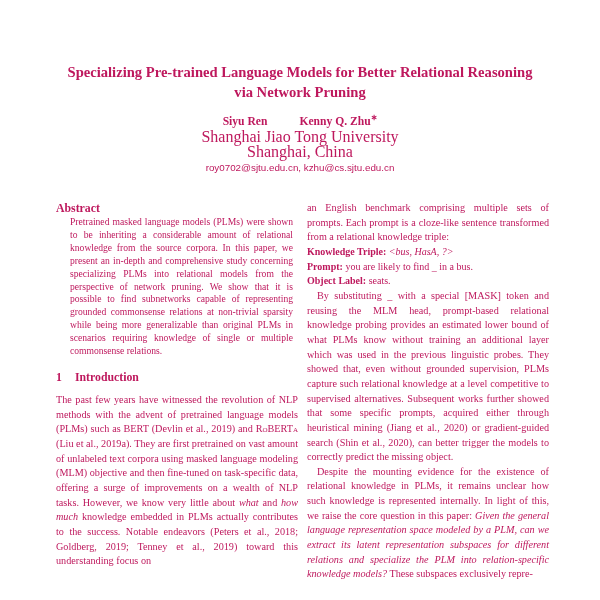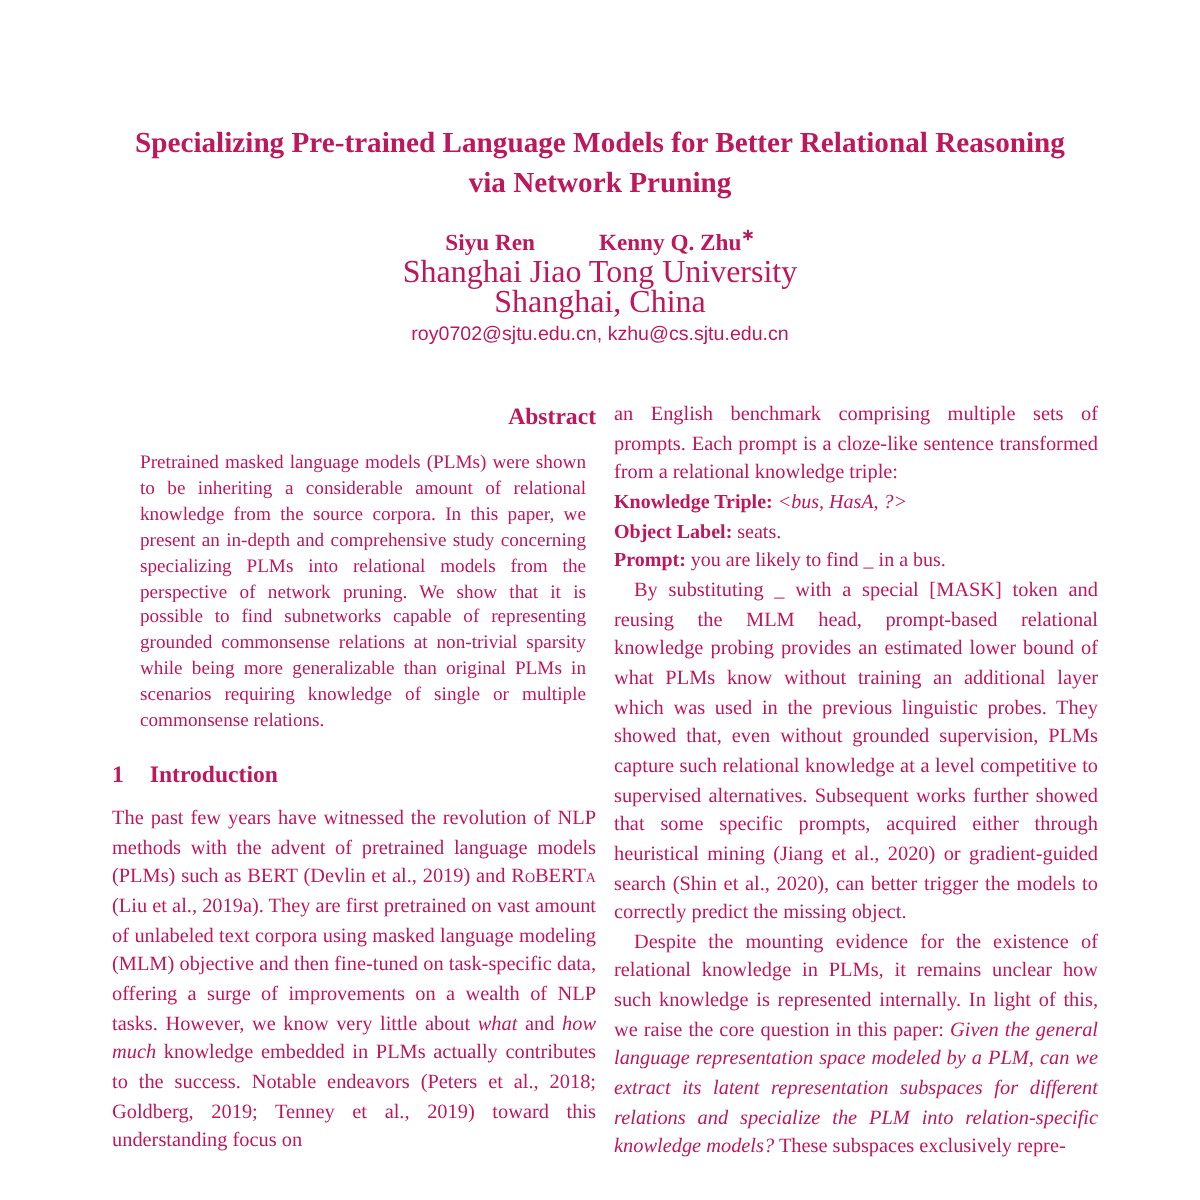--- a/index.html
+++ b/index.html
@@ -36,24 +36,23 @@
     font-family: Liberation Sans, sans-serif;
     font-size: 9.8px;
     line-height: 15px;
     margin-top: 1px;
   }
   
   .column { position: absolute; top: 201px; width: 242px; }
   .col-left  { left: 56px; }
   .col-right { left: 307px; }
   .abstract-heading {
-    text-align: right;
+    text-align: left;
     font-weight: bold;
     font-size: 11.8px;
-    margin-bottom: 10px;
   }
   .abstract-body {
     font-size: 9.6px;
     line-height: 12.9px;
     text-align: justify;
     padding: 0 5px 0 14px;
   }
   .section-heading {
     margin-top: 12px;
     margin-bottom: 8px;
@@ -104,21 +103,21 @@
       <span>Introduction</span>
     </div>
 
     <div class="body-para"><span>The past few years have witnessed the revolution of NLP methods with the advent of pretrained language models (PLMs) such as BERT (Devlin et al., 2019) and </span><span class="smallcaps">RoBERTa</span><span> (Liu et al., 2019a). They are first pretrained on vast amount of unlabeled text corpora using masked language modeling (MLM) objective and then fine-tuned on task-specific data, offering a surge of improvements on a wealth of NLP tasks. However, we know very little about </span><span class="italic">what</span><span> and </span><span class="italic">how much</span><span> knowledge embedded in PLMs actually contributes to the success. Notable endeavors (Peters et al., 2018; Goldberg, 2019; Tenney et al., 2019) toward this understanding focus on</span></div>
   </div>
 
   <div class="column col-right">
     <div class="body-para">an English benchmark comprising multiple sets of prompts. Each prompt is a cloze-like sentence transformed from a relational knowledge triple:</div>
 
     <div class="labeled-line"><span class="lab">Knowledge Triple:</span> <span class="italic">&lt;bus, HasA, ?&gt;</span></div>
+    <div class="labeled-line"><span class="lab">Prompt:</span> <span>you are likely to find _ in a bus.</span></div>
     <div class="labeled-line"><span class="lab">Object Label:</span> <span>seats.</span></div>
-    <div class="labeled-line"><span class="lab">Prompt:</span> <span>you are likely to find _ in a bus.</span></div>
 
     <div class="body-para indent">By substituting _ with a special [MASK] token and reusing the MLM head, prompt-based relational knowledge probing provides an estimated lower bound of what PLMs know without training an additional layer which was used in the previous linguistic probes. They showed that, even without grounded supervision, PLMs capture such relational knowledge at a level competitive to supervised alternatives. Subsequent works further showed that some specific prompts, acquired either through heuristical mining (Jiang et al., 2020) or gradient-guided search (Shin et al., 2020), can better trigger the models to correctly predict the missing object.</div>
 
     <div class="body-para indent"><span>Despite the mounting evidence for the existence of relational knowledge in PLMs, it remains unclear how such knowledge is represented internally. In light of this, we raise the core question in this paper: </span><span class="italic">Given the general language representation space modeled by a PLM, can we extract its latent representation subspaces for different relations and specialize the PLM into relation-specific knowledge models?</span><span> These subspaces exclusively repre-</span></div>
   </div>
 
 </div>
 
 </body></html>

